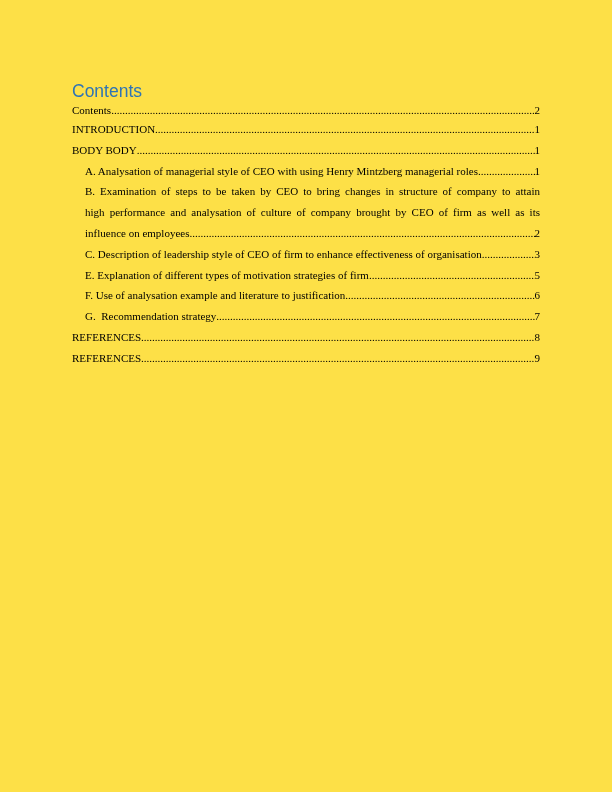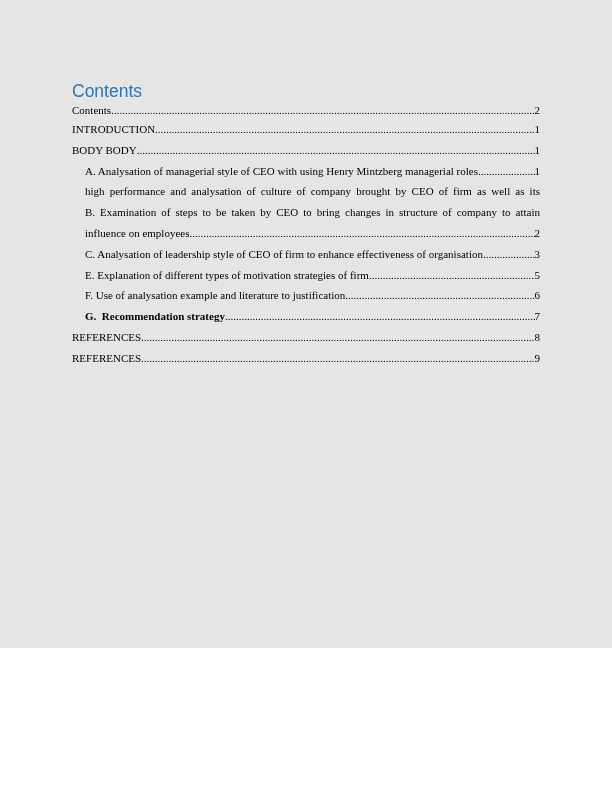--- a/index.html
+++ b/index.html
@@ -13,22 +13,22 @@
       position: relative;
       overflow: hidden;
       font-family: "Liberation Serif", serif;
       color: #000000;
     }
     .page {
       position: absolute;
       left: 0;
       top: 0;
       width: 612px;
-      height: 648px;
-      background: #e5e5e5;
+      height: 792px;
+      background: #fde047;
     }
     .toc-heading {
       position: absolute;
       left: 72px;
       top: 80px;
       font-family: "Liberation Sans", sans-serif;
       font-size: 17.5px;
       line-height: 22px;
       color: #2e74b5;
       margin: 0;
@@ -129,50 +129,50 @@
       <span class="page-num">1</span>
     </div>
 
     <div class="toc-entry level2">
       <span class="label">A. Analysation of managerial style of CEO with using Henry Mintzberg managerial roles</span>
       <span class="leader"></span>
       <span class="page-num">1</span>
     </div>
 
     <div class="toc-multi">
+      <span class="wrapline">B. Examination of steps to be taken by CEO to bring changes in structure of company to attain</span>
       <span class="wrapline">high performance and analysation of culture of company brought by CEO of firm as well as its</span>
-      <span class="wrapline">B. Examination of steps to be taken by CEO to bring changes in structure of company to attain</span>
       <span class="lastline">
         <span class="label">influence on employees</span>
         <span class="leader"></span>
         <span class="page-num">2</span>
       </span>
     </div>
 
     <div class="toc-entry level2">
-      <span class="label">C. Analysation of leadership style of CEO of firm to enhance effectiveness of organisation</span>
+      <span class="label">C. Description of leadership style of CEO of firm to enhance effectiveness of organisation</span>
       <span class="leader"></span>
       <span class="page-num">3</span>
     </div>
 
 
     <div class="toc-entry level2">
       <span class="label">E. Explanation of different types of motivation strategies of firm</span>
       <span class="leader"></span>
       <span class="page-num">5</span>
     </div>
 
     <div class="toc-entry level2">
       <span class="label">F. Use of analysation example and literature to justification</span>
       <span class="leader"></span>
       <span class="page-num">6</span>
     </div>
 
     <div class="toc-entry level2">
-      <span class="label" style="white-space: pre; font-weight: bold;">G.  Recommendation strategy</span>
+      <span class="label" style="white-space: pre;">G.  Recommendation strategy</span>
       <span class="leader"></span>
       <span class="page-num">7</span>
     </div>
 
     <div class="toc-entry">
       <span class="label">REFERENCES</span>
       <span class="leader"></span>
       <span class="page-num">8</span>
     </div>
 

